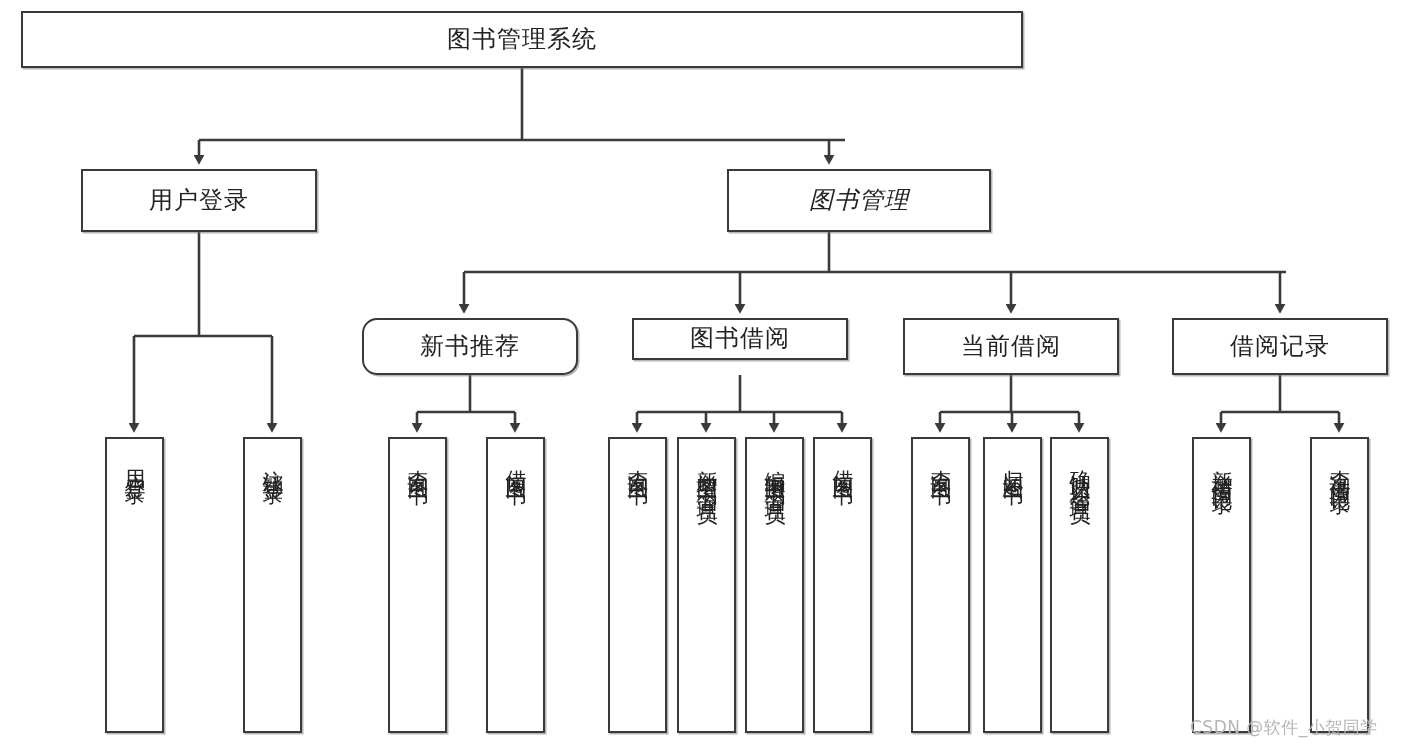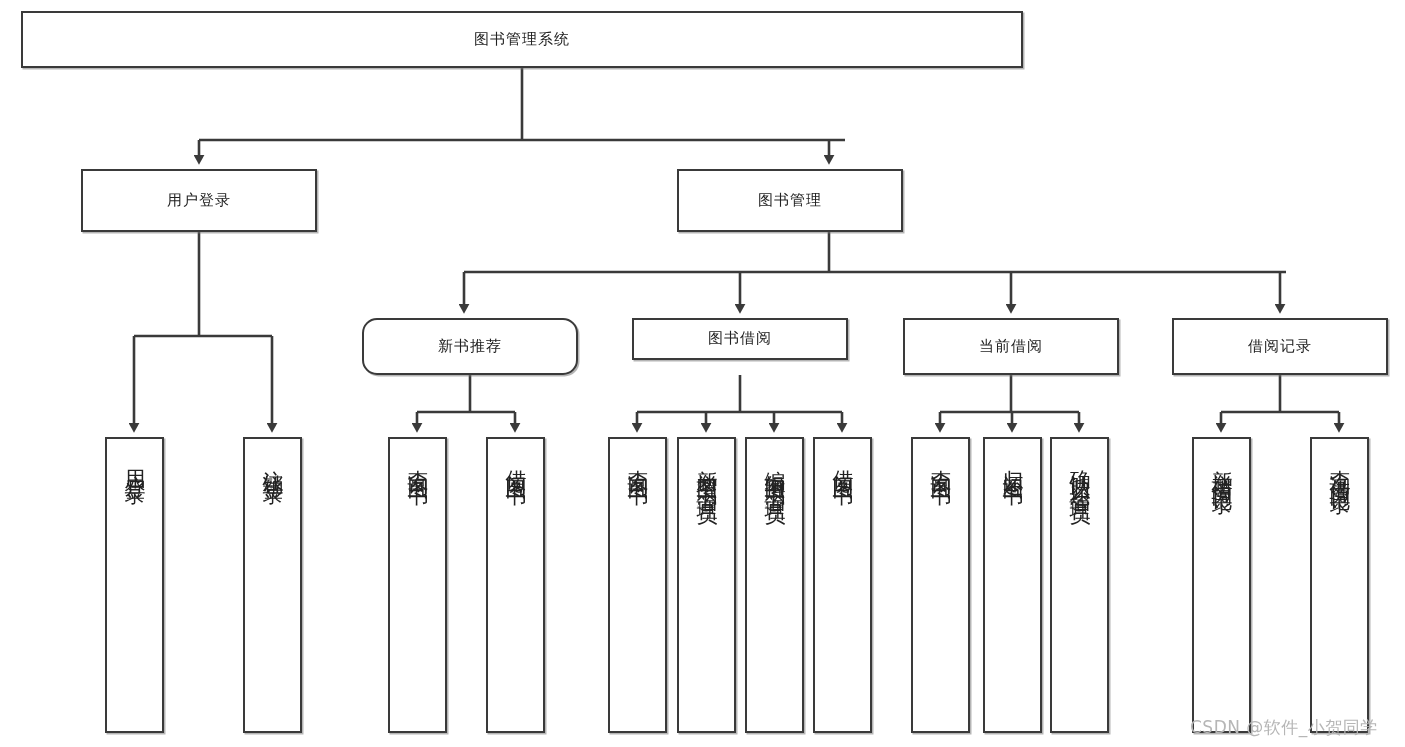--- a/index.html
+++ b/index.html
@@ -26,21 +26,21 @@
     position:absolute;
     box-sizing:border-box;
     background:#ffffff;
     border:2.4px solid #3a3a3a;
     display:flex;
     align-items:center;
     justify-content:center;
     box-shadow:1.5px 1.5px 0 rgba(120,120,120,0.55);
   }
   .node .label{
-    font-size:15px;
+    font-size:24px;
     letter-spacing:1px;
     color:#222222;
     line-height:1.15;
     text-align:center;
     white-space:nowrap;
   }
   .node.leaf{
     align-items:flex-start;
     justify-content:center;
     padding-top:14px;
@@ -117,21 +117,21 @@
     </g>
   </svg>
 
   <div class="node" style="left: 21px; top: 11px; width: 1002px; height: 57px;">
     <span class="label">图书管理系统</span>
   </div>
 
   <div class="node" style="left: 81px; top: 169px; width: 236px; height: 63px;">
     <span class="label">用户登录</span>
   </div>
-  <div class="node" style="left: 677px; top: 169px; width: 226px; height: 63px;">
+  <div class="node" style="left: 727px; top: 169px; width: 264px; height: 63px; font-style: italic;">
     <span class="label">图书管理</span>
   </div>
 
   <div class="node" style="left: 362px; top: 318px; width: 216px; height: 57px; border-radius: 15px;">
     <span class="label">新书推荐</span>
   </div>
   <div class="node" style="left: 632px; top: 318px; width: 216px; height: 42px;">
     <span class="label">图书借阅</span>
   </div>
   <div class="node" style="left: 903px; top: 318px; width: 216px; height: 57px;">

